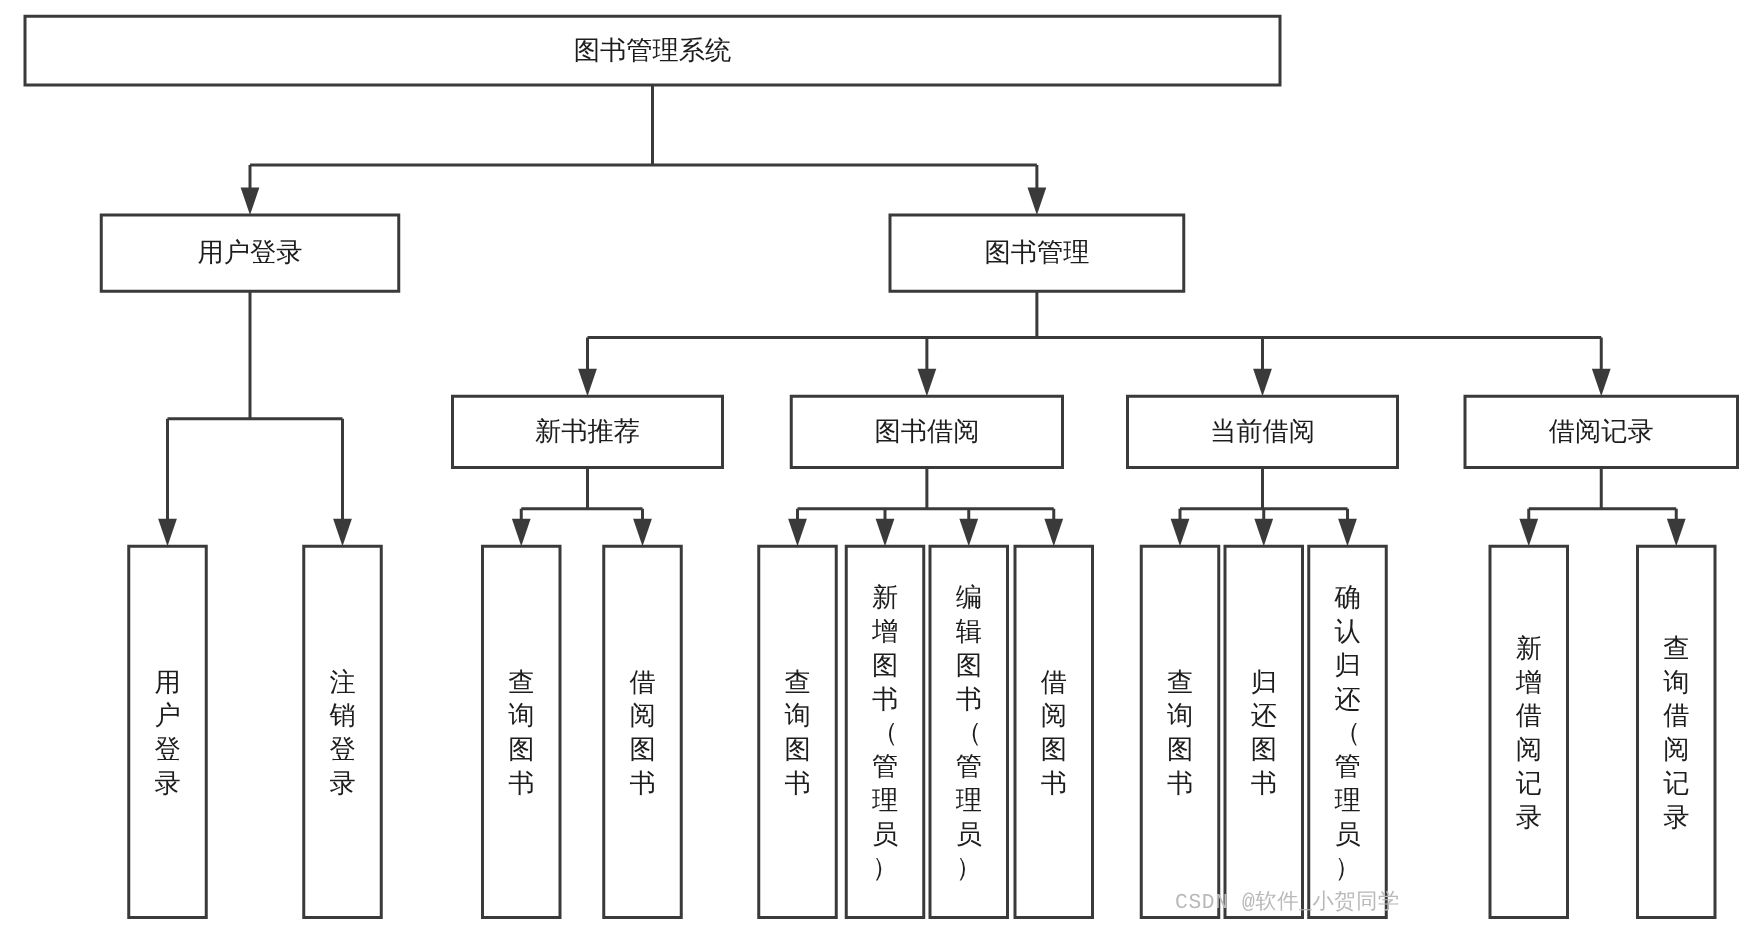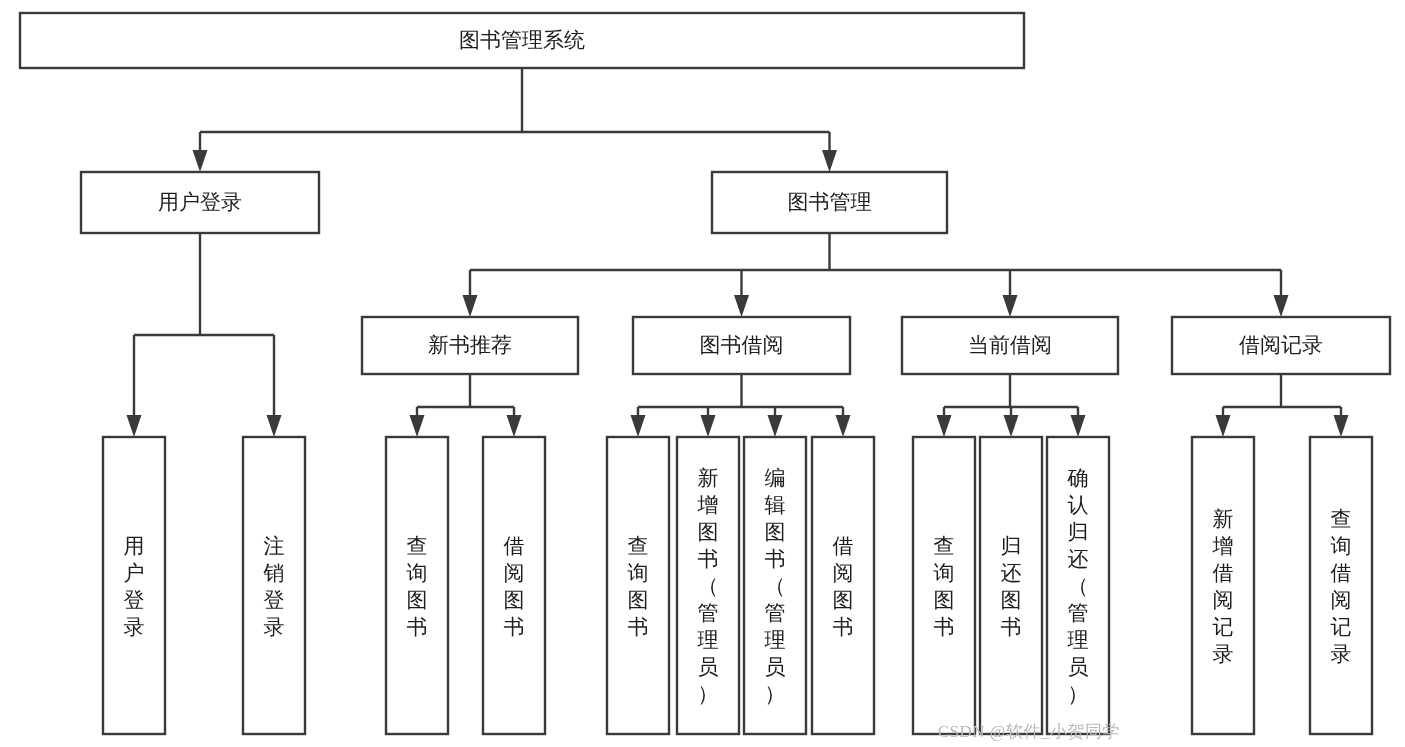--- a/index.html
+++ b/index.html
@@ -50,22 +50,22 @@
   }
   .node-label-vertical {
     fill: #1d1d1d;
     font-family: "Liberation Sans", "DejaVu Sans", sans-serif;
     font-size: 21px;
     text-anchor: middle;
   }
   .watermark {
     position: absolute;
     right: 14px;
-    bottom: 4px;
-    font-family: Liberation Serif, serif;
+    bottom: 15px;
+    font-family: Liberation Mono, monospace;
     font-size: 17px;
     color: #b9b9b9;
     letter-spacing: 0.5px;
     white-space: nowrap;
     user-select: none;
     text-align: center;
   }
 </style>
 </head>
 <body>

